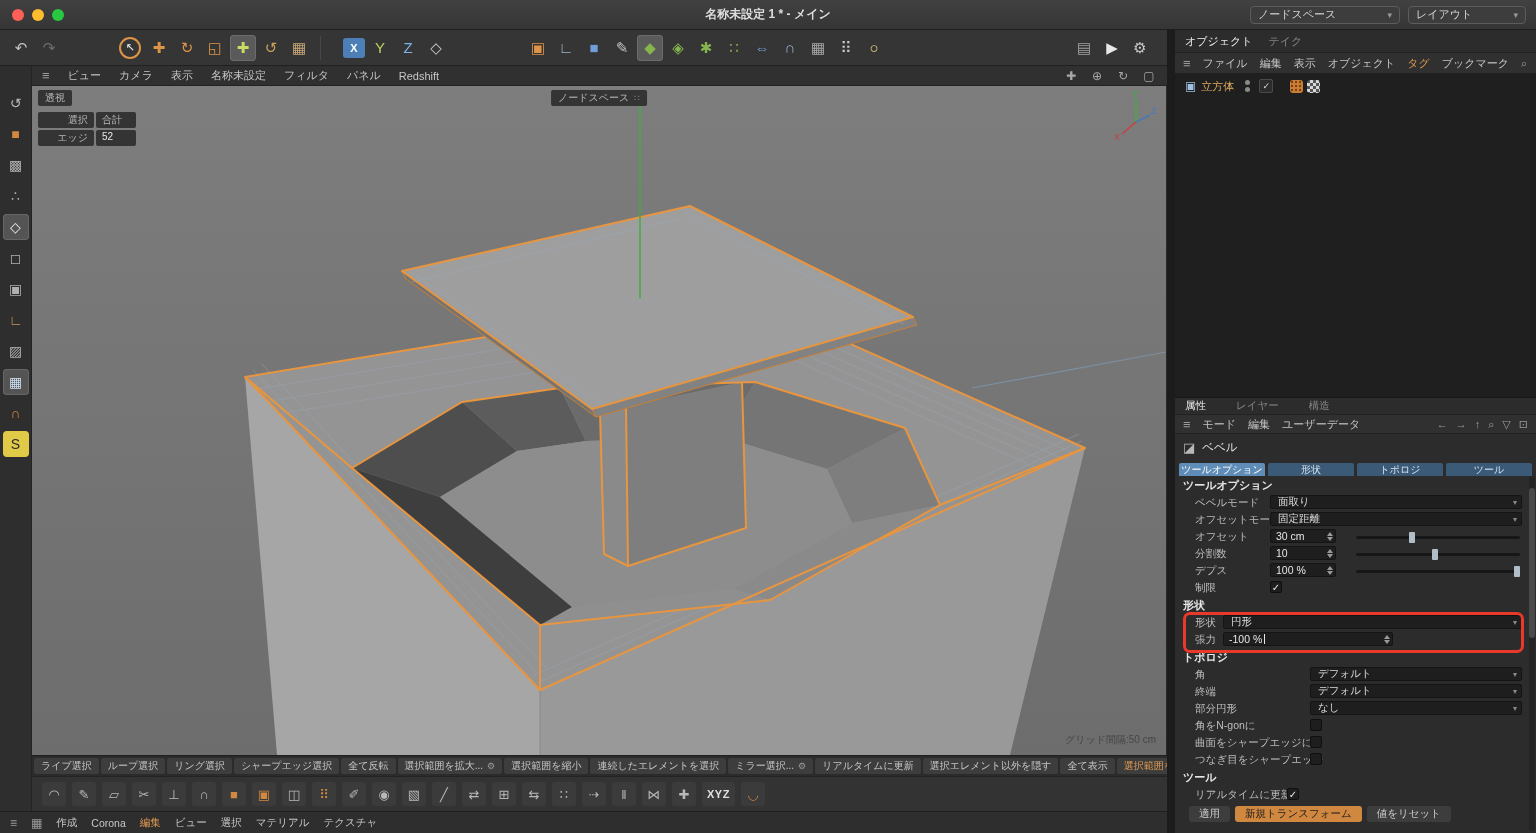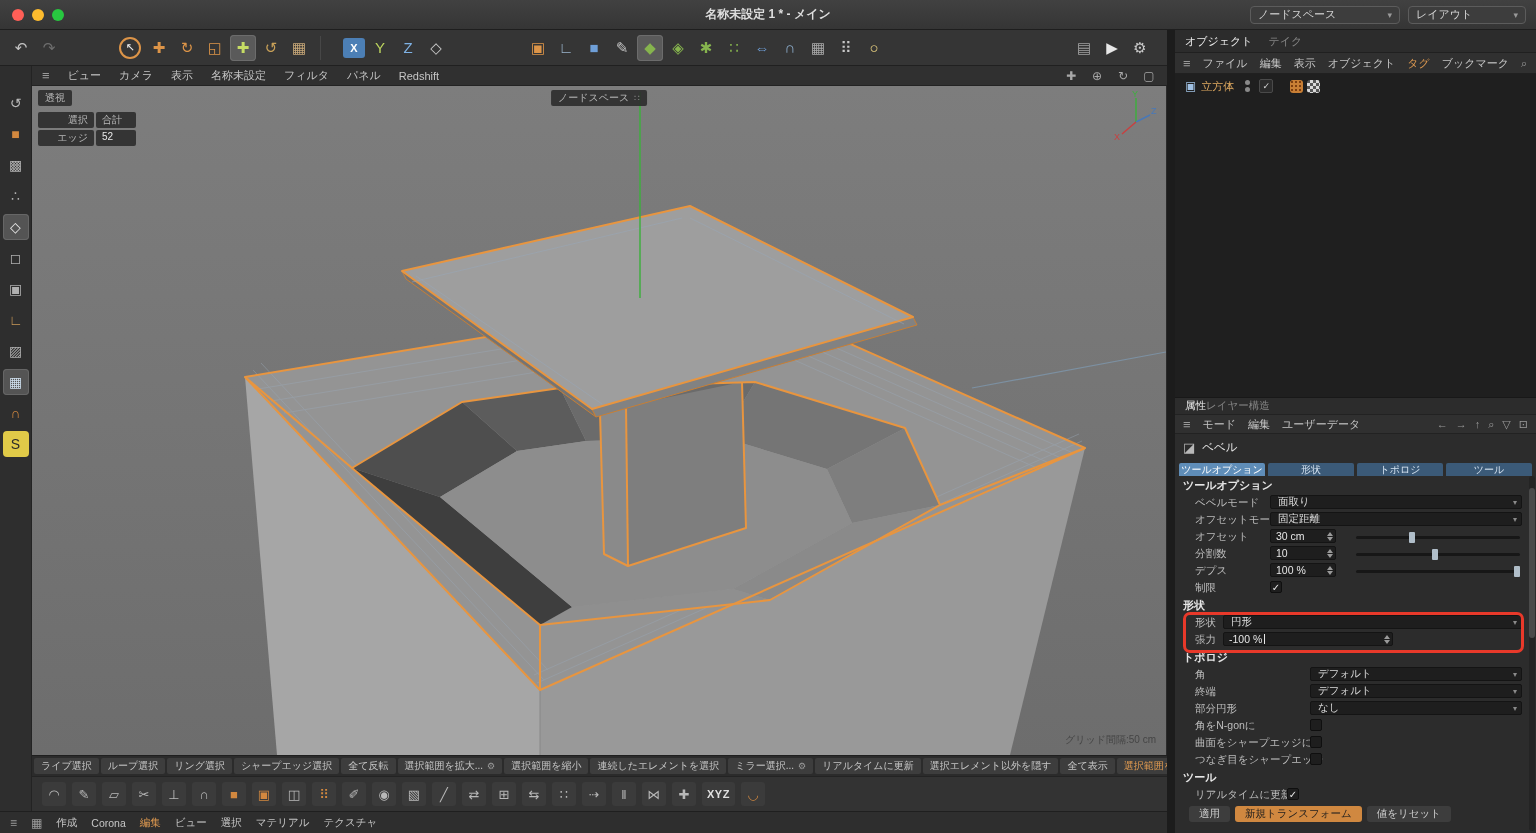--- a/index.html
+++ b/index.html
@@ -85,21 +85,21 @@
   .obj-ic{color:#9fc0e2;font-size:12px}
   .obj-name{color:#e0aa60;font-size:11px}
   .vdots{display:flex;flex-direction:column;gap:2px;margin-left:6px}
   .vdots i{width:5px;height:5px;border-radius:50%;background:#8a8a8a}
   .echeck{width:12px;height:12px;background:#2c2c2c;border:1px solid #4a4a4a;border-radius:2px;color:#d8d8d8;
     font-size:9px;text-align:center;line-height:12px;margin-left:4px}
   .tags{display:flex;gap:4px;margin-left:12px}
   .tag1{width:13px;height:13px;border-radius:3px;background-color:#c87f35;
     background-image:radial-gradient(#7d3f10 1px,transparent 1.2px);background-size:4px 4px}
   .tag2{width:13px;height:13px;border-radius:3px;background:repeating-conic-gradient(#d8d8d8 0 25%,#555 0 50%);background-size:6px 6px}
-  .attr-tabs{height:16px;display:flex;gap:0;align-items:center;padding:0 10px;background:#2c2c2c;
+  .attr-tabs{height:16px;display:flex;gap:30px;align-items:center;padding:0 10px;background:#2c2c2c;
     border-bottom:1px solid #222;font-size:10.5px}
   .attr-menu{height:18px;display:flex;align-items:center;gap:12px;padding:0 8px;background:#303030;border-bottom:1px solid #222}
   .attr-title{height:26px;display:flex;align-items:center;gap:7px;padding:0 8px;font-size:11.5px;color:#e2e2e2}
   .bevel-ic{color:#b8b8b8;font-size:13px}
   .mode-tabs{height:20px;display:flex;align-items:center;gap:3px;padding:0 4px}
   .mtab{flex:1;height:15px;border-radius:2px;background:#3b5a78;color:#d4e2f0;font-size:10px;
     display:flex;align-items:center;justify-content:center;white-space:nowrap}
   .mtab.active{background:#5f8db8;color:#ffffff}
   .acontent{position:absolute;left:0;top:446px;right:0;bottom:0;background:#2c2c2c;overflow:hidden}
   .ahead{height:18px;line-height:18px;padding-left:8px;font-weight:bold;color:#e6e6e6;font-size:11px}

